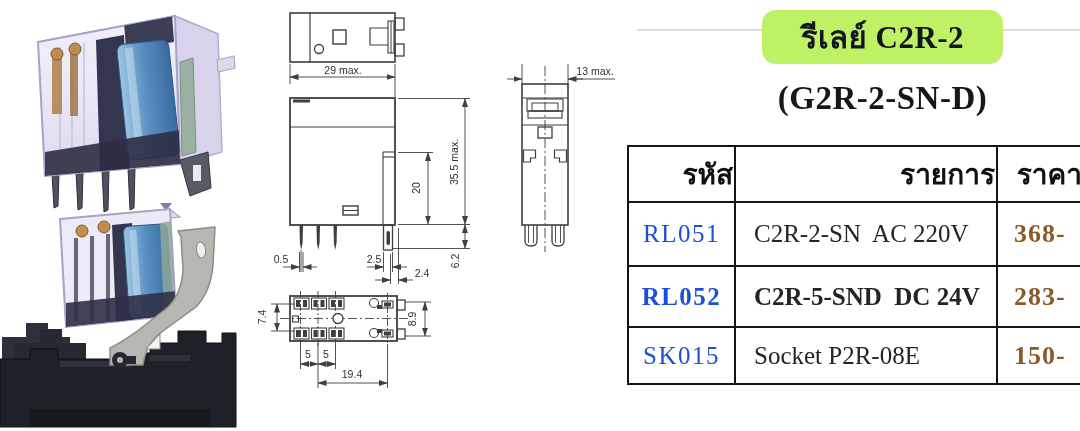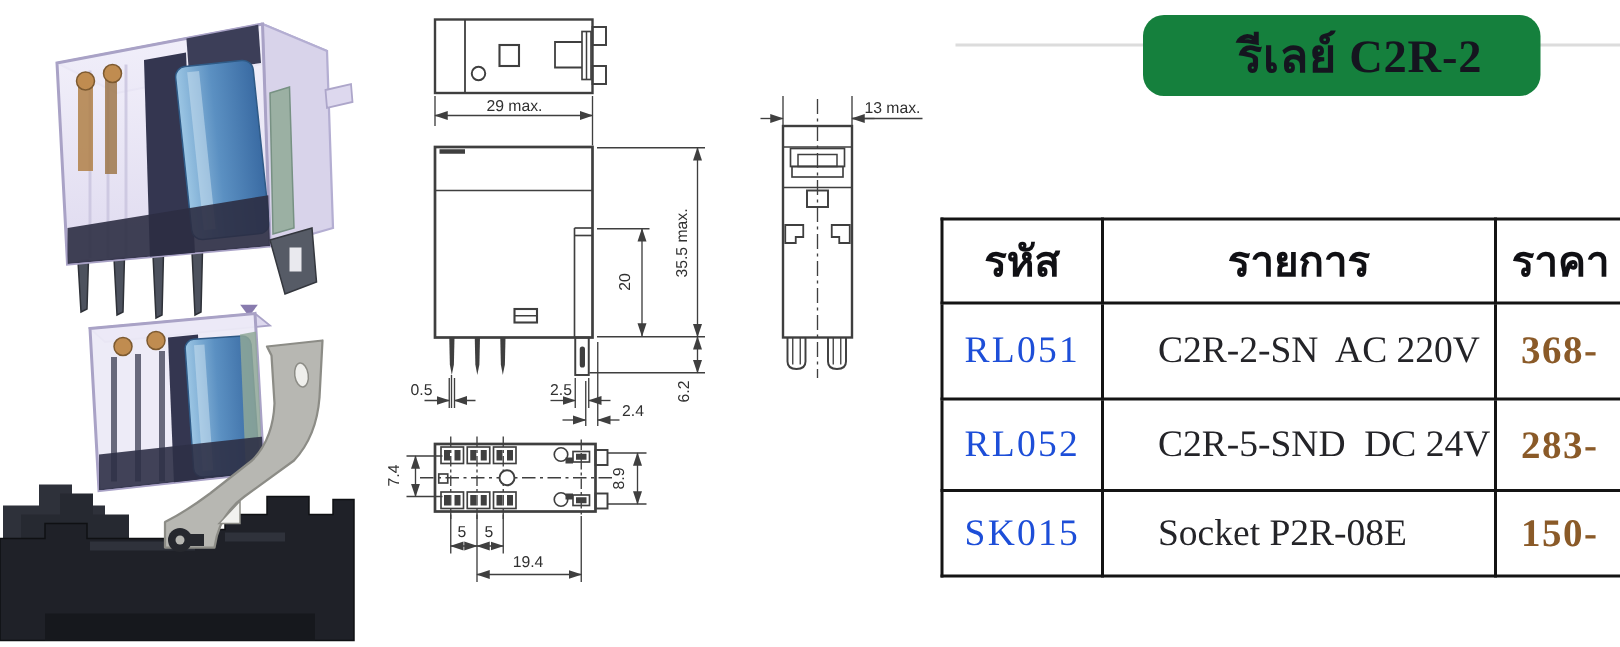--- a/index.html
+++ b/index.html
@@ -14,40 +14,40 @@
   
   .drawing{position:absolute;left:255px;top:0px;width:375px;height:431px;}
   .drawing text{font-family:"Liberation Sans","DejaVu Sans",sans-serif;font-size:10.5px;fill:#303030;}
   
   .rule{position:absolute;top:29px;height:2px;background:#dcdcdc;}
   .rule-left{left:637px;width:125px;}
   .rule-right{left:1002px;width:78px;}
   
   .title-box{
     position:absolute;left:762px;top:10px;width:241px;height:54px;
-    background:#15803d;border-radius:14px;
-    display:flex;align-items:center;justify-content:center;padding-left:24px;
+    background:#bef264;border-radius:14px;
+    display:flex;align-items:center;justify-content:center;
   }
   .title-box span{font-size:31px;font-weight:bold;color:#15151f;letter-spacing:0.5px;}
   .subtitle{
     position:absolute;left:735px;top:80px;width:295px;text-align:center;
     font-size:33px;font-weight:bold;color:#17171b;letter-spacing:0.5px;
   }
   
   .price-table{
     position:absolute;left:627px;top:145px;width:456px;
     border-collapse:collapse;table-layout:fixed;
   }
   .price-table th,.price-table td{
     border:2px solid #141414;background:#ffffff;vertical-align:middle;
   }
-  .price-table th{font-size:28px;font-weight:bold;color:#101014;text-align:center;height:52px;}
-  .row-1 td{height:60px;} .row-2 td{height:57px;} .row-3 td{height:53px;border-radius:22px;}
+  .price-table th{font-size:28px;font-weight:bold;color:#101014;text-align:right;height:52px;}
+  .row-1 td{height:60px;} .row-2 td{height:57px;font-weight:bold;} .row-3 td{height:53px;border-radius:22px;}
   td.code{font-size:25px;color:#1d4ed8;text-align:center;letter-spacing:1.5px;}
-  td.item{font-size:25px;color:#242428;padding-left:36px;white-space:pre;}
+  td.item{font-size:25px;color:#242428;padding-left:18px;white-space:pre;}
   td.price{font-size:26px;font-weight:bold;color:#8a5a28;padding-left:16px;letter-spacing:1px;}
 </style>
 </head>
 <body>
 
 <div class="stage">
 
   <div class="photo photo-top">
     <svg viewBox="0 0 240 212" width="240" height="212">
       <defs>
@@ -305,20 +305,21 @@
     </g>
     <text x="340" y="75" text-anchor="middle">13 max.</text>
   </svg>
 
   <div class="rule rule-left"></div>
   <div class="rule rule-right"></div>
 
   <div class="title-box">
     <span>รีเลย์ C2R-2</span>
   </div>
+  <div class="subtitle">(G2R-2-SN-D)</div>
 
   <table class="price-table">
     <colgroup>
         <col style="width:107px">
         <col style="width:262px">
         <col style="width:87px">
       </colgroup>
     <thead>
       <tr>
         <th>รหัส</th>

